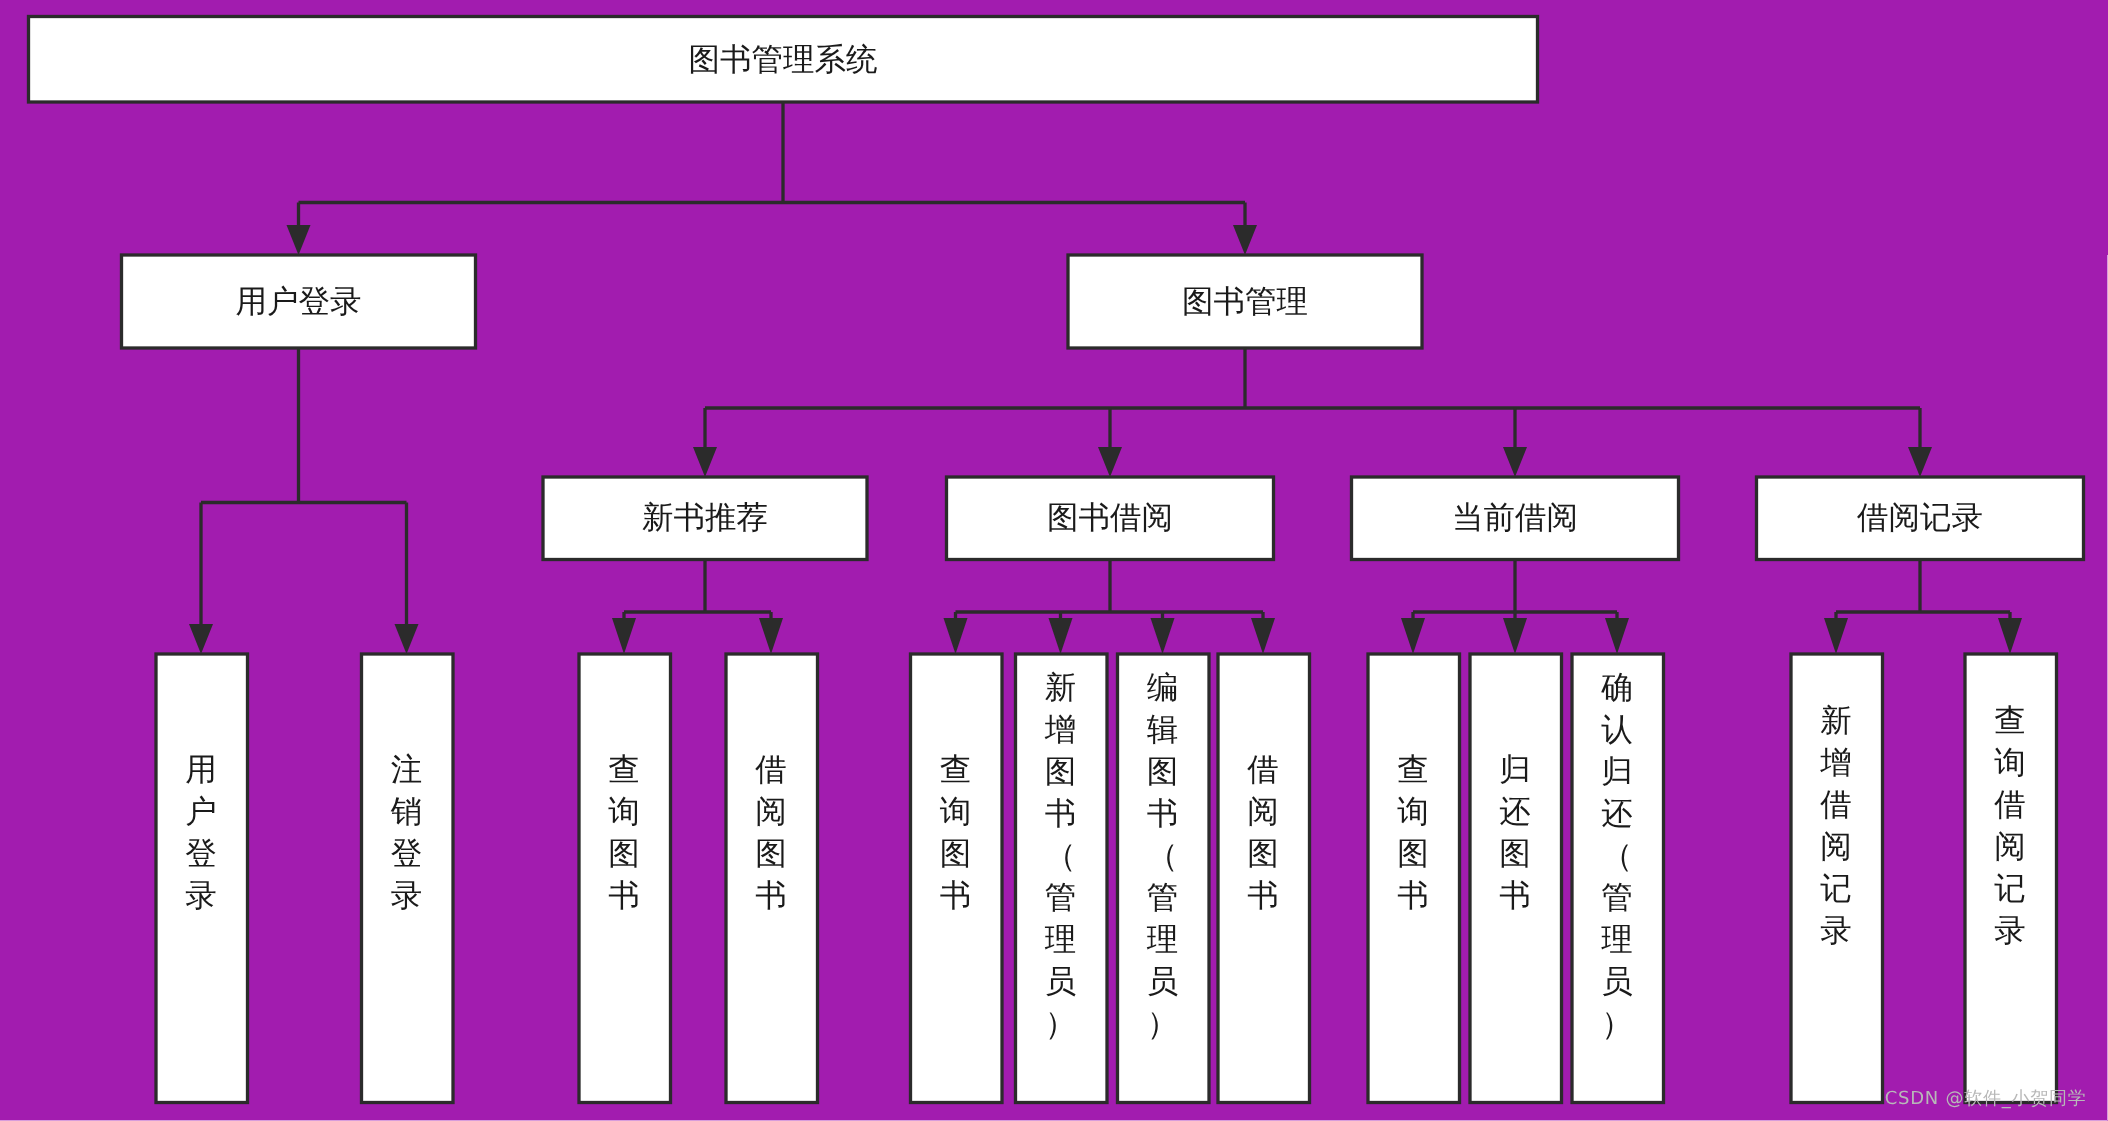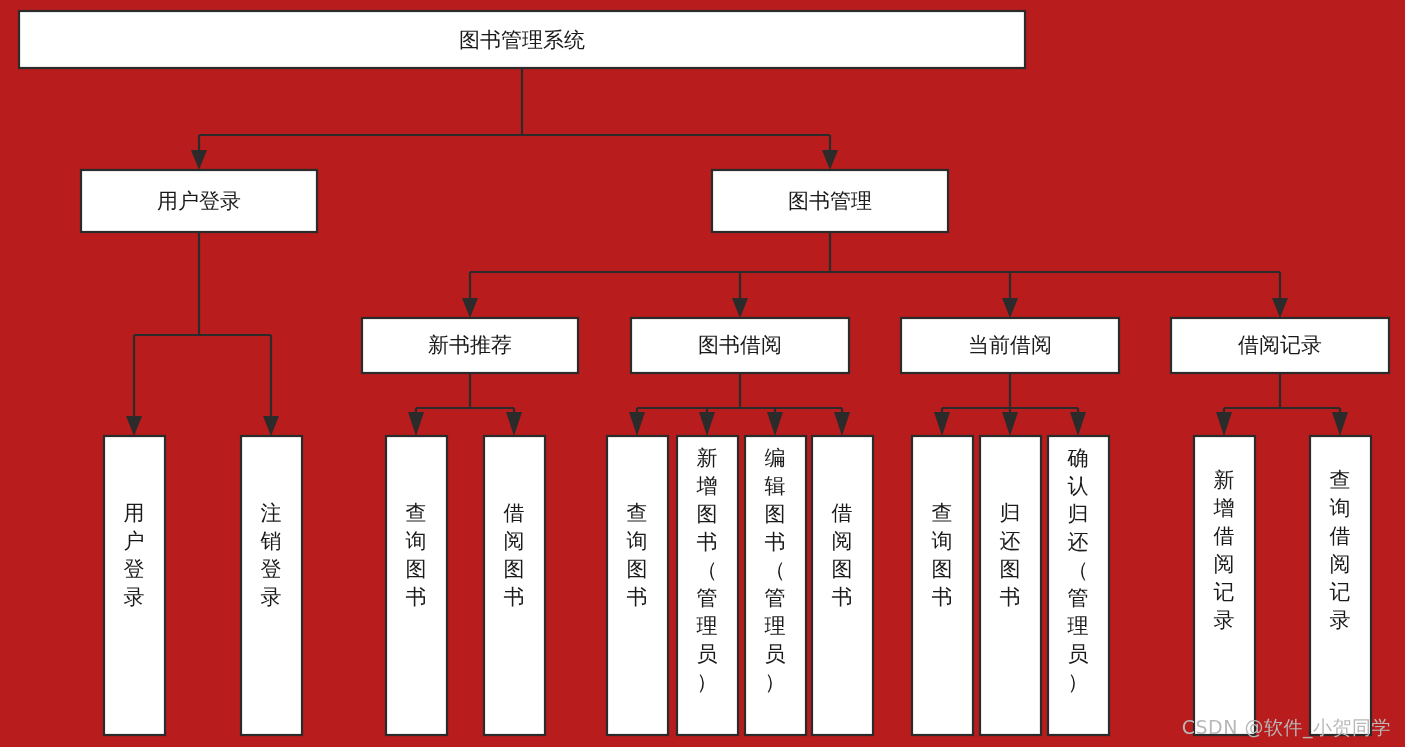--- a/index.html
+++ b/index.html
@@ -8,21 +8,21 @@
     padding: 0;
     background: #ffffff;
   }
   body {
     font-family: "DejaVu Sans", "Liberation Sans", sans-serif;
   }
   #diagram-root {
     position: relative;
     width: 1405px;
     height: 747px;
-    background: #b91c1c;
+    background: #a21caf;
     overflow: hidden;
   }
   svg.flow {
     position: absolute;
     left: 0;
     top: 0;
     width: 1405px;
     height: 747px;
     display: block;
   }
@@ -52,21 +52,21 @@
     fill: #1a1a1a;
     font-family: "DejaVu Sans", "Liberation Sans", sans-serif;
     font-size: 21px;
     text-anchor: middle;
   }
   .watermark {
     position: absolute;
     right: 14px;
     bottom: 6px;
     font-family: "DejaVu Sans", "Liberation Sans", sans-serif;
-    font-size: 19px;
+    font-size: 12px;
     color: #b8b8b8;
     letter-spacing: 0.5px;
     white-space: nowrap;
     user-select: none;
   }
 </style>
 </head>
 <body>
 
 <div id="diagram-root">

